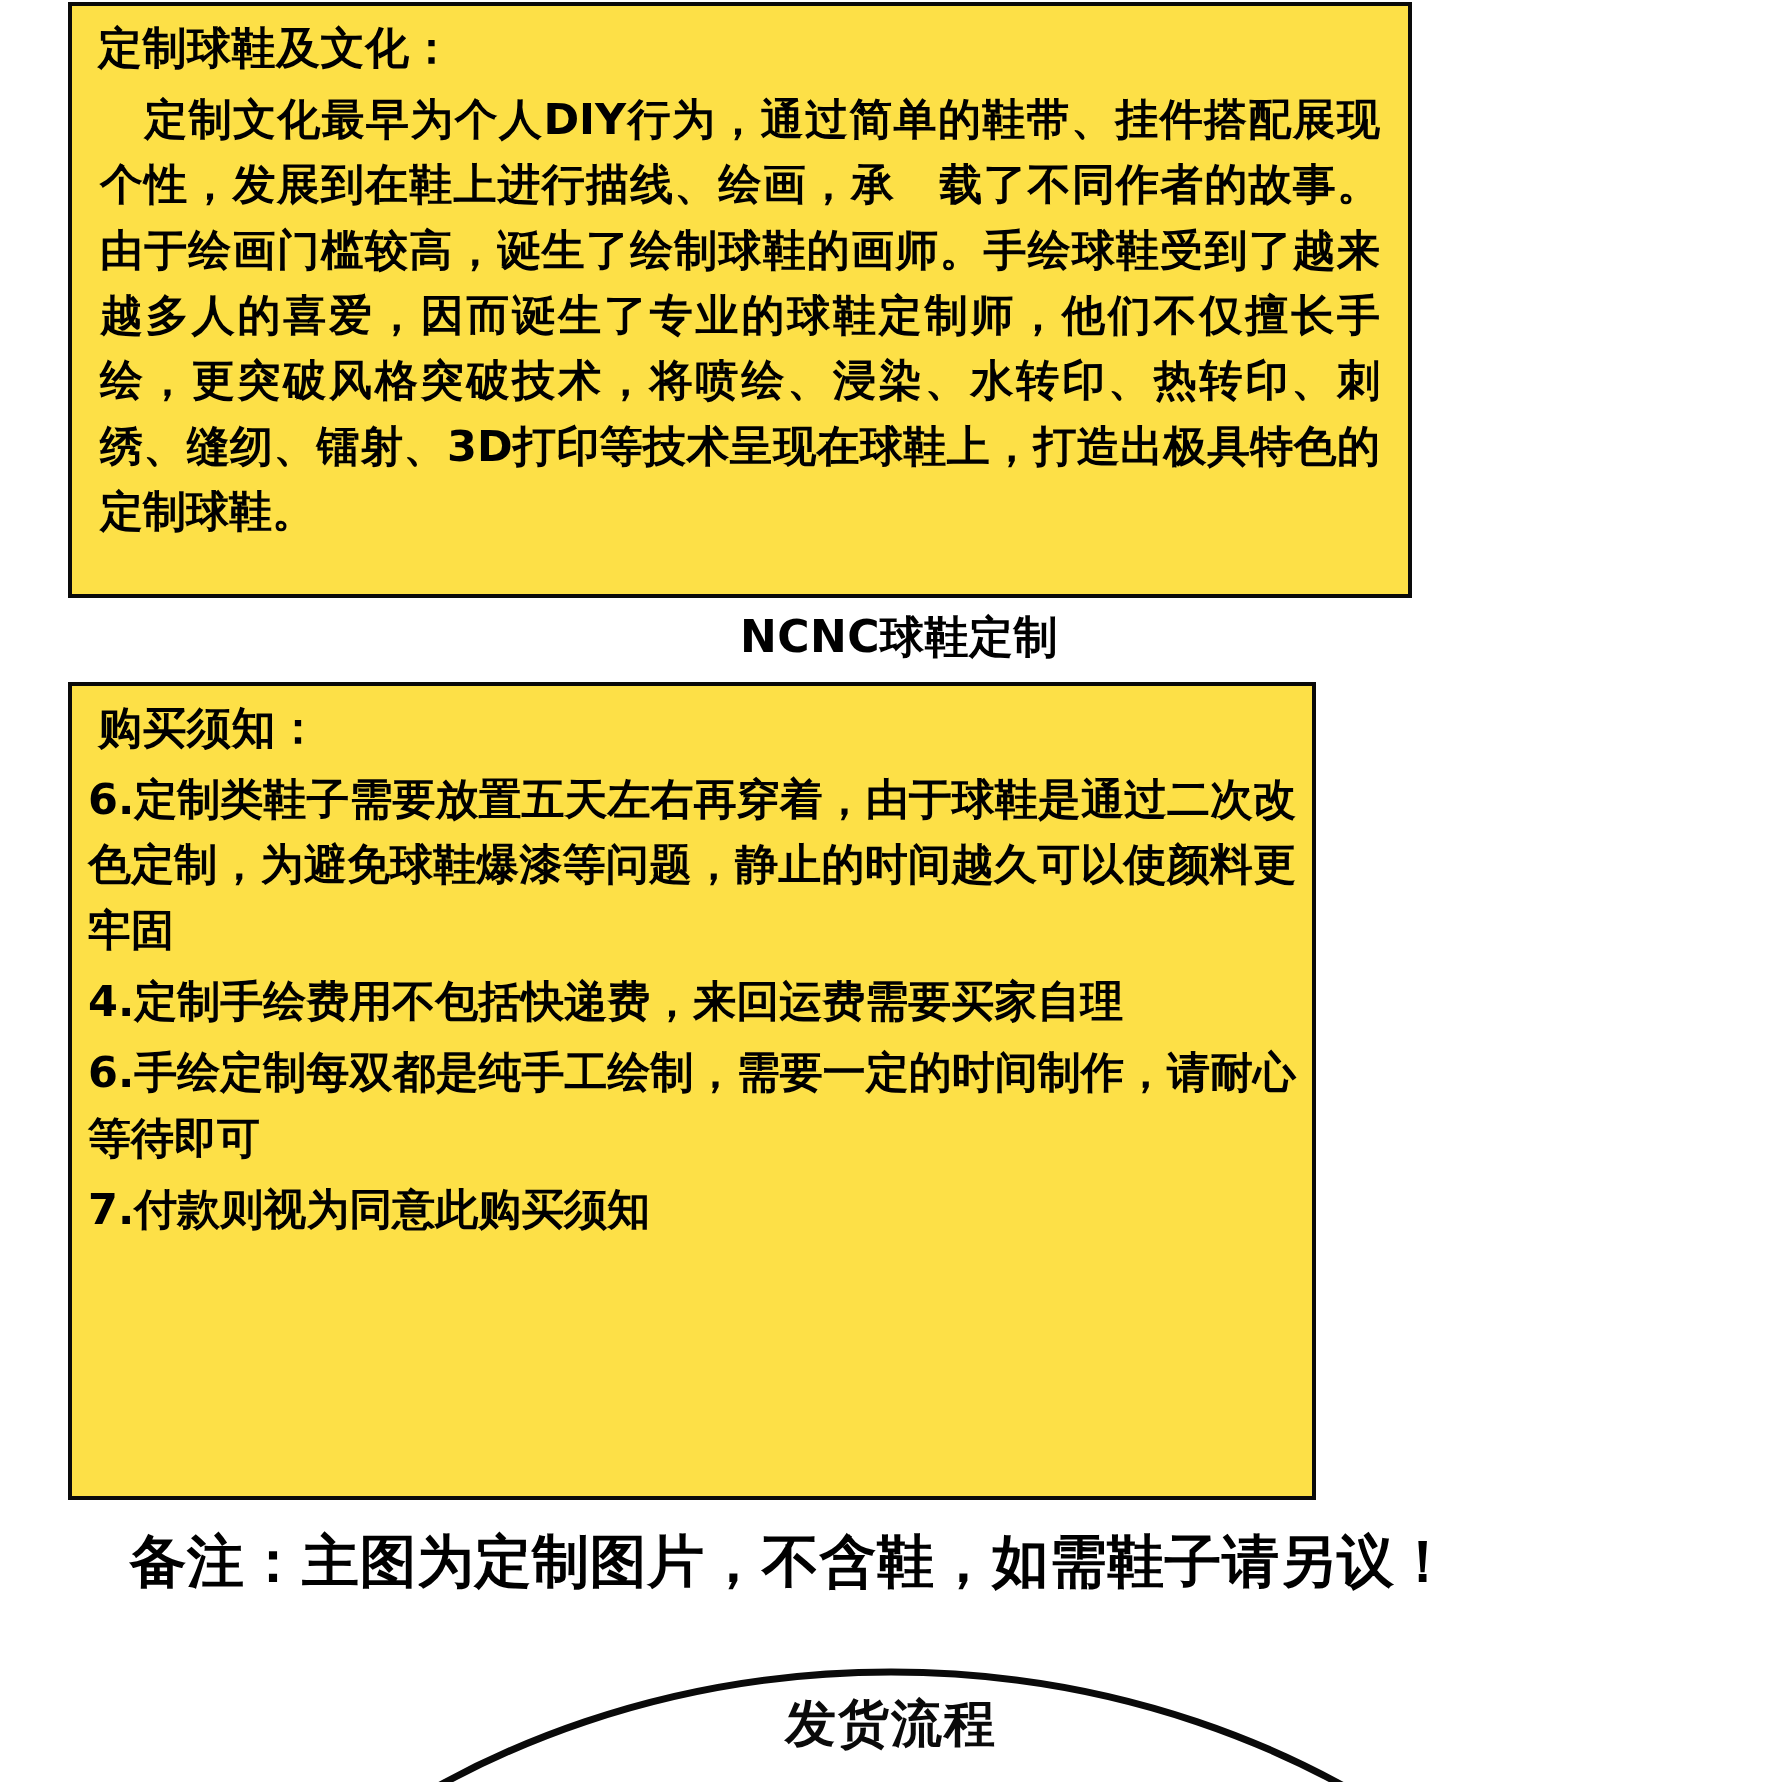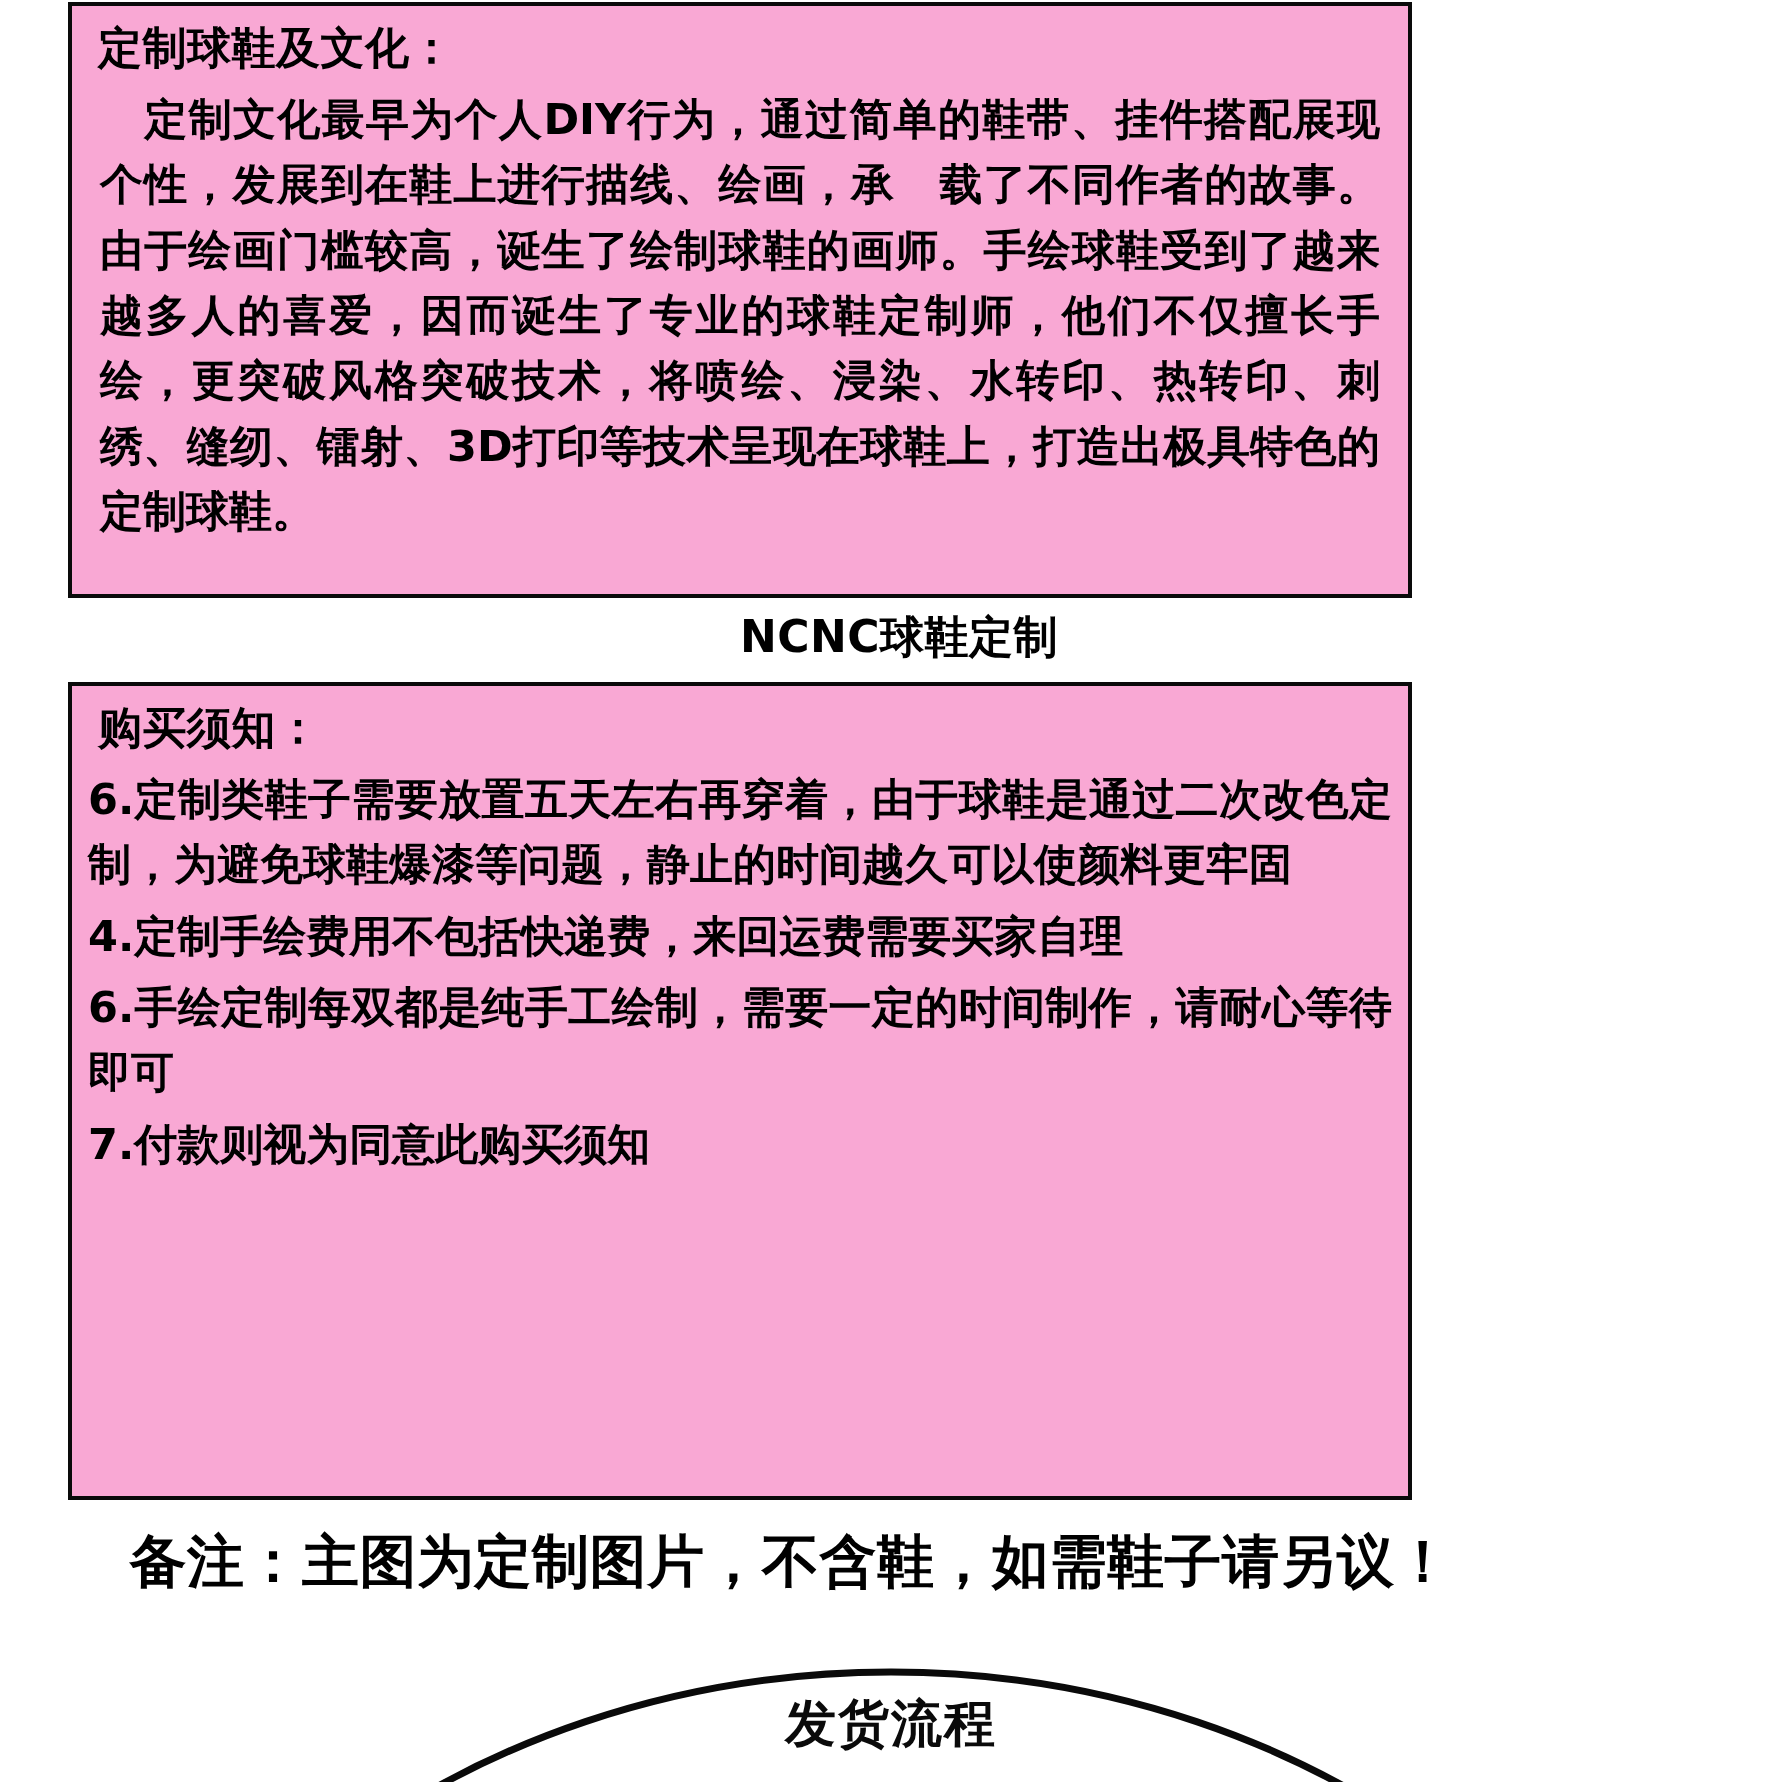--- a/index.html
+++ b/index.html
@@ -20,36 +20,36 @@
     position: relative;
     width: 1782px;
     height: 1782px;
     box-sizing: border-box;
   }
 
   
   .panel {
     position: absolute;
     border: 4px solid #0a0a0a;
-    background: #f9a8d4;
+    background: #fde047;
     box-sizing: border-box;
     padding: 14px 16px 14px 16px;
   }
 
   #panel-culture {
     left: 68px;
     top: 2px;
     width: 1344px;
     height: 596px;
   }
 
   #panel-notice {
     left: 68px;
     top: 682px;
-    width: 1344px;
+    width: 1248px;
     height: 818px;
   }
 
   .panel-heading {
     font-size: 44px;
     font-weight: 700;
     line-height: 1.25;
     letter-spacing: 0.5px;
     margin: 0 0 12px 10px;
     white-space: nowrap;

